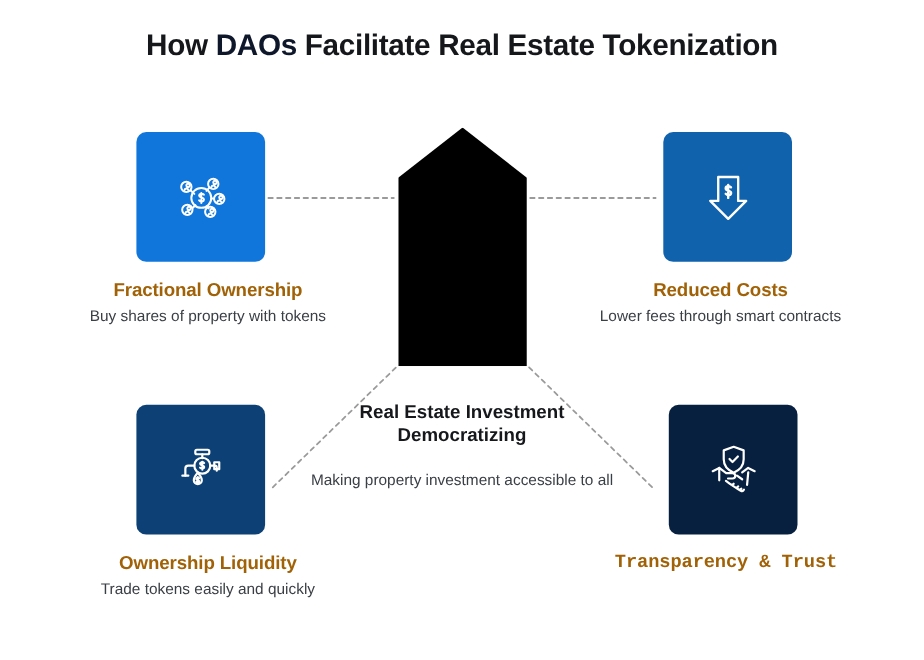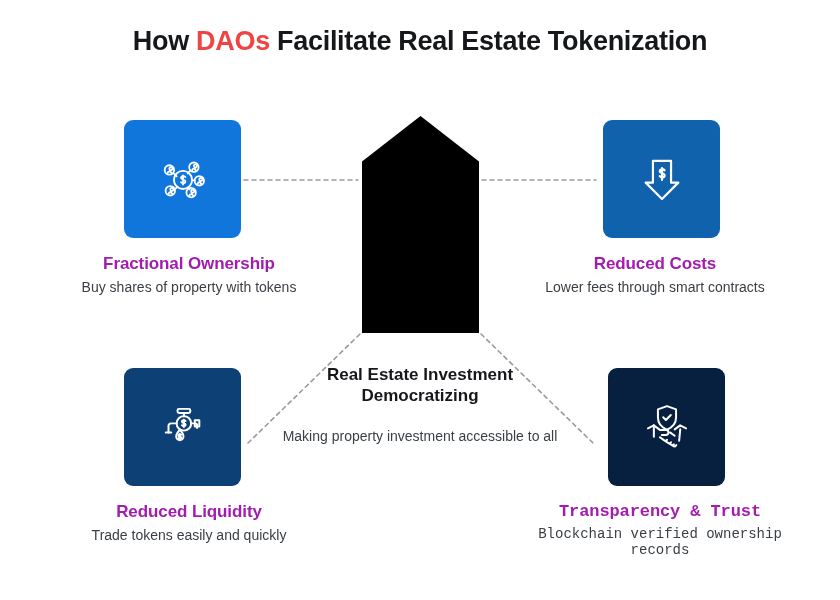--- a/index.html
+++ b/index.html
@@ -26,21 +26,21 @@
     top: 26px;
     left: 0;
     width: 840px;
     text-align: center;
     font-size: 27px;
     font-weight: bold;
     letter-spacing: -0.3px;
     color: #15171a;
   }
   .title .accent {
-    color: #ef4444;
+    color: #0f172a;
   }
 
   
   .connectors {
     position: absolute;
     left: 0;
     top: 0;
     width: 840px;
     height: 600px;
     pointer-events: none;
@@ -111,21 +111,21 @@
     margin-left: 65px;
   }
   .feature.right .tile {
     margin-left: 78px;
   }
   .feature .f-title {
     margin-top: 16px;
     text-align: center;
     font-size: 17px;
     font-weight: bold;
-    color: #a21caf;
+    color: #a16207;
     letter-spacing: -0.1px;
   }
   .feature .f-sub {
     margin-top: 5px;
     text-align: center;
     font-size: 14px;
     color: #3a3f45;
   }
 
   #feature-fractional-ownership { left: 59px;  top: 120px; }
@@ -207,33 +207,32 @@
         <circle cx="33" cy="28" r="8"></circle>
         <path d="M33 24v8M34.8 25.3c-.7-.7-1.7-1-2.6-.8-.8.2-1.4.8-1.4 1.6 0 2 4.1 1.3 4.1 3.3 0 .8-.7 1.4-1.6 1.6-.9.1-1.9-.2-2.5-1"></path>
         <path d="M41 28h4.5a2 2 0 0 1 2 2v3"></path>
         <path d="M45 24.5h5v7h-5z"></path>
         <path d="M25 28h-6a3 3 0 0 0-3 3v7"></path>
         <path d="M13 38h6"></path>
         <path d="M24.5 42.5c0-3.2 4-7.5 4-7.5s4 4.3 4 7.5a4 4 0 0 1-8 0z"></path>
         <path d="M28.5 39.5v6M29.9 40.6c-.5-.5-1.3-.7-2-.5-.6.1-1 .6-1 1.2 0 1.5 3.1 1 3.1 2.5 0 .6-.5 1.1-1.2 1.2-.7.1-1.4-.2-1.9-.7"></path>
       </svg>
     </div>
-    <div class="f-title">Reduced Liquidity</div>
+    <div class="f-title">Ownership Liquidity</div>
     <div class="f-sub">Trade tokens easily and quickly</div>
   </div>
 
   <div class="feature right" id="feature-transparency-trust">
     <div class="tile" style="background:#07203F">
       <svg class="icon-svg" viewBox="0 0 64 64" fill="none" stroke="#ffffff" stroke-width="2.2" stroke-linecap="round" stroke-linejoin="round">
         <path d="M32 9l10 3.6v9c0 6.4-4.1 10.9-10 13.4-5.9-2.5-10-7-10-13.4v-9L32 9z"></path>
         <path d="M27.8 21.3l3 3 5.4-5.6"></path>
         <path d="M11 33.5l6.5-3.3 7 5.2h6.2c1.6 0 2.9 1.2 2.9 2.7 0 1.5-1.3 2.7-2.9 2.7h-4.4"></path>
         <path d="M53 33.5l-6.5-3.3-6 4.4"></path>
         <path d="M40.5 41.6l-5.2-3.6"></path>
         <path d="M24.2 43.3l4.4 3.2c1.1.8 2.6.6 3.4-.4M28.6 46.5l4.6 3c1.1.7 2.6.4 3.3-.7M33.2 49.5l3.4 2.1c1 .6 2.3.4 3-.5M36.6 51.6l2.5 1.5c.9.5 2.1.3 2.7-.5l.5-.7"></path>
         <path d="M46.6 34.6l-1.2 12.6M17.5 30.2v12.5"></path>
       </svg>
     </div>
     <div class="f-title">Transparency &amp; Trust</div>
-    <div class="f-sub">Blockchain verified ownership records</div>
   </div>
 
 </div>
 
 </body></html>

